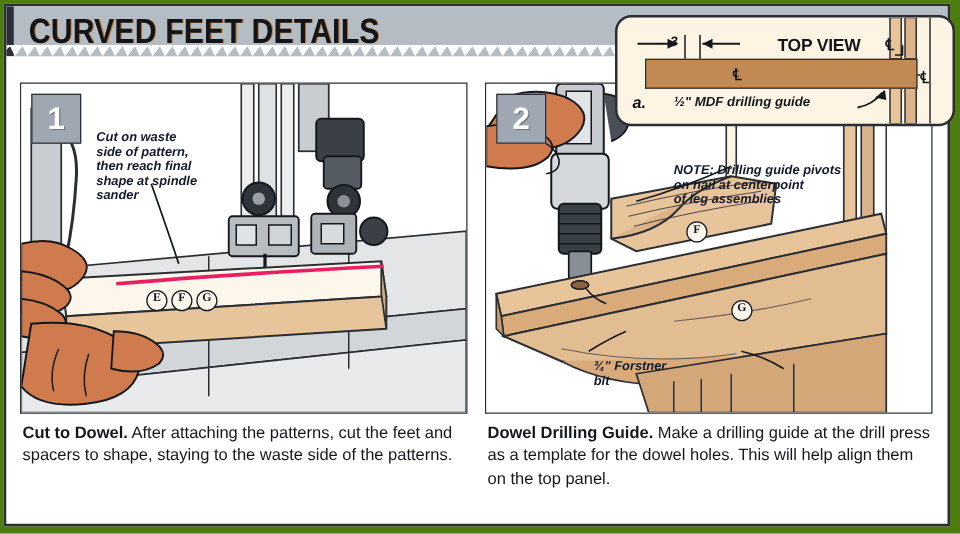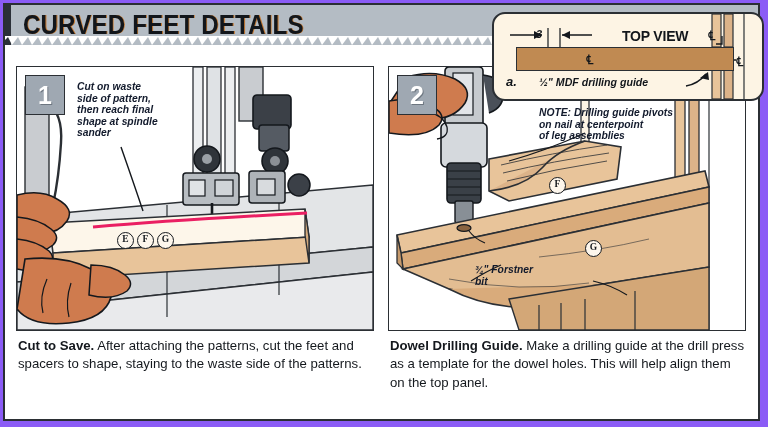--- a/index.html
+++ b/index.html
@@ -1,19 +1,19 @@
 <!DOCTYPE html>
 <html><head>
 <meta charset="utf-8">
 <style>
   html,body{margin:0;padding:0;background:#fff;}
   body{width:768px;height:427px;overflow:hidden;
        font-family:"Liberation Sans",sans-serif;color:#14181d;}
 
-  #page{position:relative;width:768px;height:427px;background:#8b5cf6;}
+  #page{position:relative;width:768px;height:427px;background:#4d7c0f;}
 
   
   .outer-frame{position:absolute;left:3px;top:3px;width:757px;height:418px;
                border:2px solid #2b2f34;box-sizing:border-box;background:#fff;}
 
   
   .header{position:absolute;left:5px;top:5px;width:753px;height:40px;
           background:#b4bcc4;overflow:hidden;}
   .header-accent{position:absolute;left:0;top:0;width:6px;height:40px;background:#2b3038;}
   .header-title{position:absolute;left:18px;top:1px;height:38px;line-height:38px;
@@ -35,21 +35,21 @@
   .step-badge{position:absolute;width:38px;height:38px;background:#9fa8b2;
               border:1.5px solid #2b2f34;z-index:22;}
   .step-badge span{display:block;width:100%;line-height:38px;text-align:center;
                    font-family:"Liberation Sans Narrow","Liberation Sans",sans-serif;
                    font-size:25px;font-weight:bold;color:#ffffff;
                    text-shadow:1px 1px 0 #6d7680;}
 
   
   .callout{position:absolute;z-index:25;
            font-family:"Liberation Sans",sans-serif;font-style:italic;font-weight:bold;
-           font-size:10.3px;line-height:11.6px;color:#121a2c;white-space:pre-line;}
+           font-size:10.3px;line-height:11.6px;color:#121a2c;white-space:pre-line;margin-top:24px;}
   .callout.ctr{text-align:left;}
 
   
   .circ{position:absolute;z-index:26;width:15px;height:15px;border-radius:50%;
         border:1.6px solid #15191e;background:#fdf6ec;
         font-size:9.5px;font-weight:bold;line-height:12px;text-align:center;
         color:#15191e;font-family:"Liberation Serif",serif;}
 
   
   #inset{position:absolute;left:492px;top:12px;width:268px;height:85px;
@@ -268,19 +268,19 @@
     <div class="inset-title">TOP VIEW</div>
     <div class="dim-num">3</div>
     <div class="cl" style="left:92px;top:36px;">℄</div>
     <div class="cl" style="left:242px;top:38px;">℄</div>
     <div class="cl" style="left:214px;top:12px;">℄</div>
     <div class="alabel">a.</div>
     <div class="acap">½" MDF drilling guide</div>
   </div>
 
   <div class="caption" id="cap1">
-    <b>Cut to Save.</b><span> After attaching the patterns, cut the feet and spacers to shape, staying to the waste side of the patterns.</span>
+    <b>Cut to Dowel.</b><span> After attaching the patterns, cut the feet and spacers to shape, staying to the waste side of the patterns.</span>
   </div>
   <div class="caption" id="cap2">
     <b>Dowel Drilling Guide.</b><span> Make a drilling guide at the drill press as a template for the dowel holes. This will help align them on the top panel.</span>
   </div>
 
 </div>
 
 </body></html>

